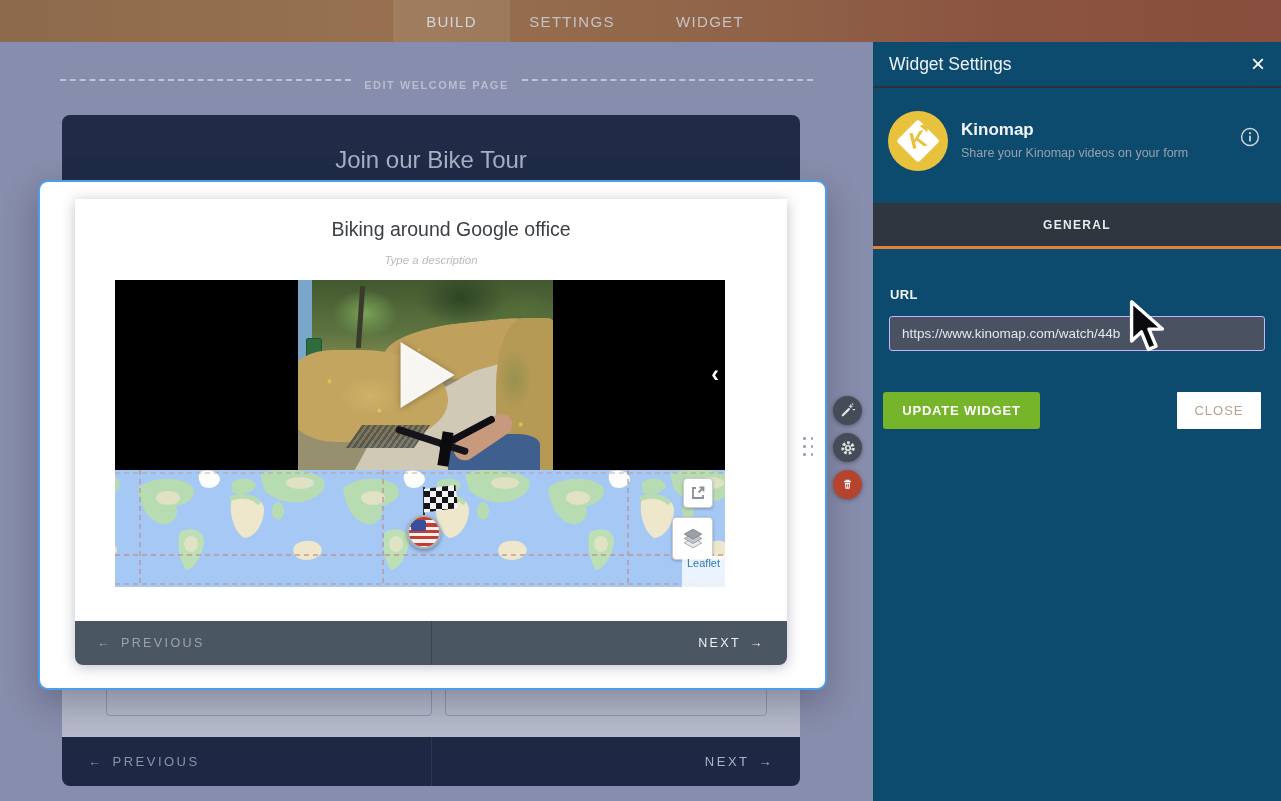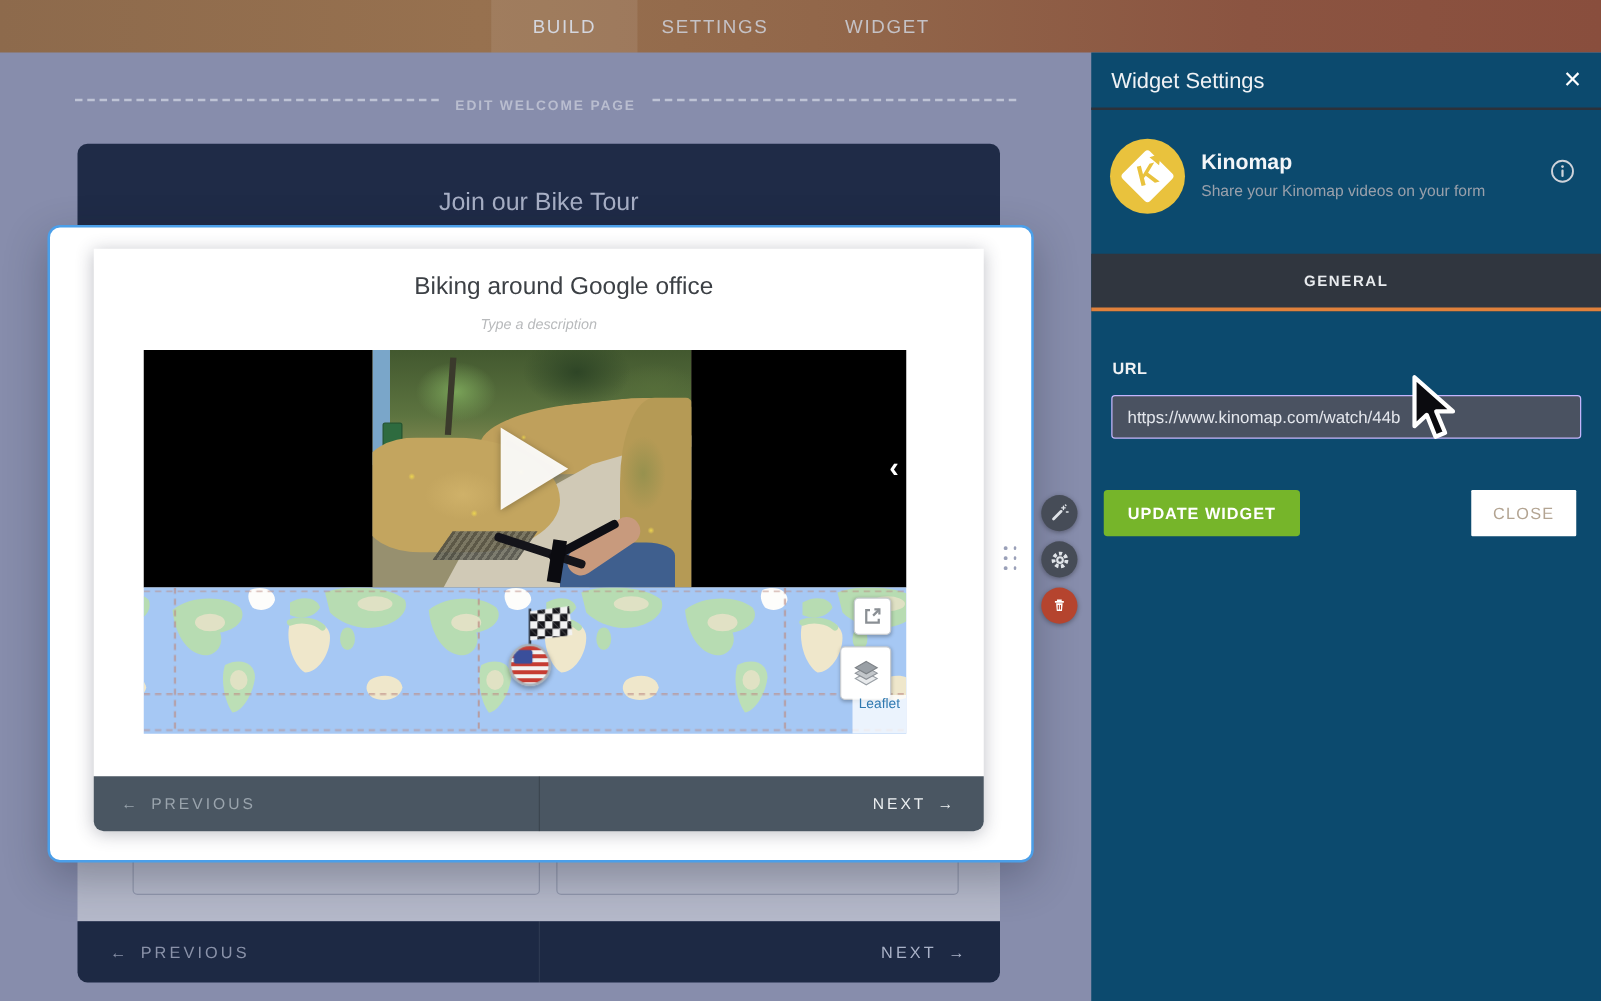--- a/index.html
+++ b/index.html
@@ -19,21 +19,21 @@
 
   
   .edit-row { position:absolute; left:60px; top:79px; width:753px; height:14px;
               display:flex; gap:13px; }
   .edit-dash { flex:1; height:0; border-top:2px dashed rgba(200,204,220,.85); }
   .edit-label { font-size:11px; font-weight:600; letter-spacing:1.5px; color:#b9bdcf; white-space:nowrap; }
 
   .page-header { position:absolute; left:62px; top:115px; width:738px; height:65px;
                  background:#1f2b47; border-radius:8px 8px 0 0;
                  display:flex; align-items:flex-end; justify-content:center; padding-bottom:6px; }
-  .page-title { font-size:20px; color:#a7afc5; }
+  .page-title { font-size:24px; color:#a7afc5; }
   .page-body { position:absolute; left:62px; top:180px; width:738px; height:557px; background:#b5b9ca; }
   .ghost-input { position:absolute; top:658px; height:58px; border:1px solid #9298ad; border-radius:4px; }
   .ghost-1 { left:106px; width:326px; }
   .ghost-2 { left:445px; width:322px; }
   .page-footer { position:absolute; left:62px; top:737px; width:738px; height:49px;
                  background:#1d2944; border-radius:0 0 8px 8px; display:flex; }
   .pf-half { flex:1; display:flex; align-items:center; padding:0 26px; font-size:13px;
              letter-spacing:2.5px; cursor:pointer; }
   .pf-prev { color:#8a92a9; border-right:1px solid rgba(255,255,255,.07); gap:9px; }
   .pf-next { color:#aab2c8; justify-content:flex-end; gap:9px; }

